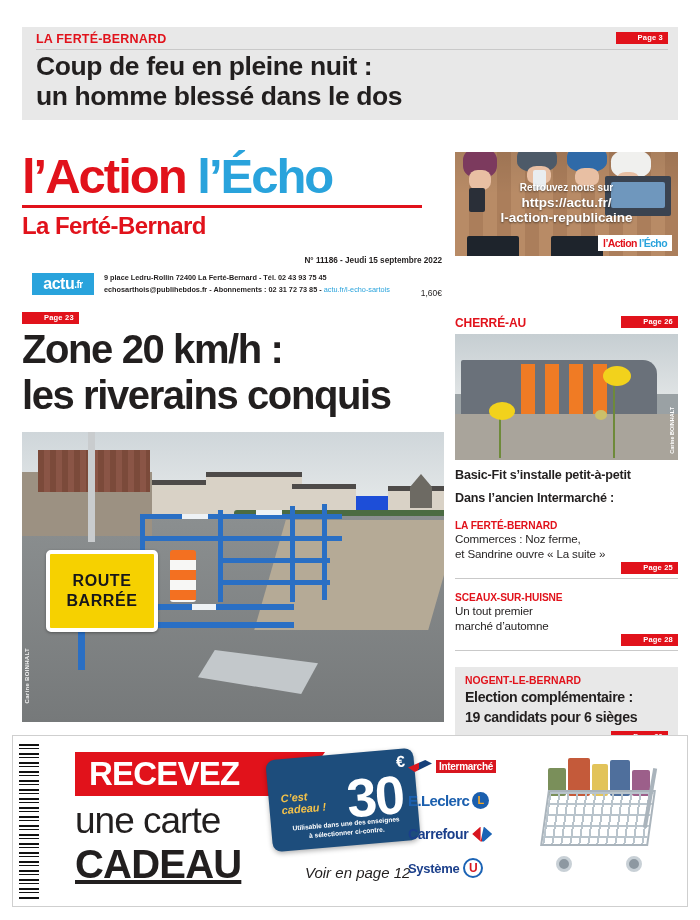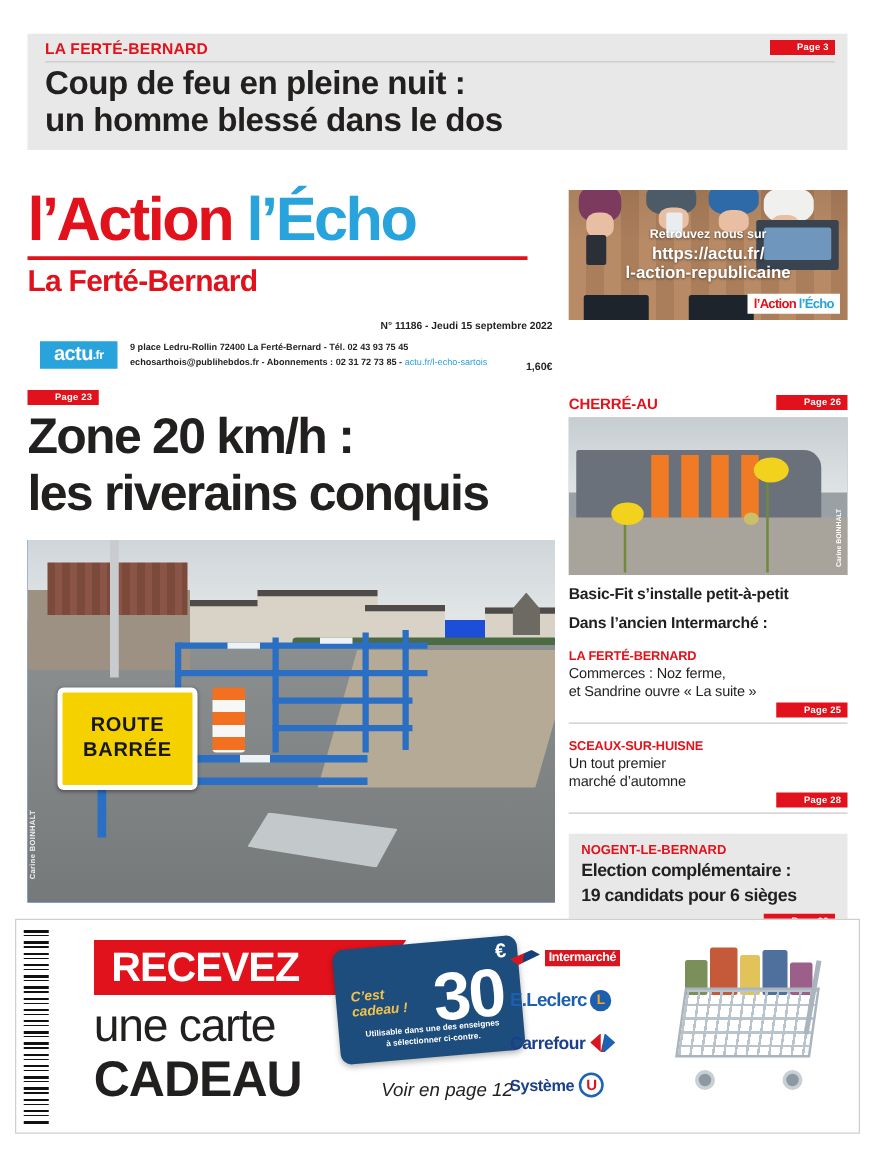--- a/index.html
+++ b/index.html
@@ -47,21 +47,21 @@
     font-size:8.2px; font-weight:bold; color:#221f1f;
   }
   .actu-logo {
     position:absolute; left:32px; top:273px; width:62px; height:22px;
     background:#29a3dc; color:#fff; font-weight:bold; font-size:16px;
     display:flex; align-items:center; justify-content:center; letter-spacing:-.5px;
   }
   .actu-logo .tld { font-size:10px; vertical-align:super; }
   .contact-block { position:absolute; left:104px; top:272px; width:300px; font-size:7.3px; font-weight:bold; color:#221f1f; line-height:1.65; }
   .contact-block .link { color:#29a3dc; font-weight:normal; }
-  .price { position:absolute; left:370px; top:288px; width:72px; text-align:right; font-size:8.5px; font-weight:bold; color:#221f1f; }
+  .price { position:absolute; left:370px; top:288px; width:72px; text-align:right; font-size:8.5px; font-weight:normal; color:#221f1f; }
 
   
   .promo {
     position:absolute; left:455px; top:152px; width:223px; height:104px;
     background:#b08562; overflow:hidden;
   }
   .promo-wood { position:absolute; inset:0;
     background:
       linear-gradient(180deg, rgba(0,0,0,.08), rgba(0,0,0,0) 40%),
       repeating-linear-gradient(90deg,#b88b66 0px,#b88b66 14px,#ab7e5b 14px,#ab7e5b 28px);
@@ -149,21 +149,21 @@
   .ad { position:absolute; left:12px; top:735px; width:676px; height:172px; border:1px solid #cfcfcf; background:#fff; }
   .barcode { position:absolute; left:6px; top:8px; width:20px; height:156px;
     background:repeating-linear-gradient(180deg,#111 0 2px,#fff 2px 4px,#111 4px 5px,#fff 5px 9px); }
   .ad-red {
     position:absolute; left:62px; top:16px; width:250px; height:44px; background:#e1121b;
     clip-path:polygon(0 0,100% 0,88% 100%,0 100%);
     display:flex; align-items:center; padding-left:14px;
   }
   .ad-red span { color:#fff; font-size:33px; font-weight:bold; letter-spacing:-.8px; }
   .ad-l2 { position:absolute; left:62px; top:64px; font-size:37px; color:#221f1f; letter-spacing:-1px; }
-  .ad-l3 { position:absolute; left:62px; top:106px; font-size:40px; font-weight:bold; color:#221f1f; letter-spacing:-.8px; }
+  .ad-l3 { position:absolute; left:62px; top:106px; font-size:40px; font-weight:bold; color:#221f1f; letter-spacing:-.8px;text-decoration:underline; }
   .gift-card {
     position:absolute; left:256px; top:18px; width:148px; height:92px; background:#1d4d7c;
     border-radius:9px; transform:rotate(-5deg); box-shadow:0 2px 5px rgba(0,0,0,.3);
   }
   .gc-euro { position:absolute; right:9px; top:4px; color:#fff; font-size:16px; font-weight:bold; }
   .gc-cest { position:absolute; left:12px; top:34px; color:#f2c14a; font-size:11px; font-style:italic; font-weight:bold; line-height:1.05; }
   .gc-30 { position:absolute; right:14px; top:14px; color:#fff; font-size:54px; font-weight:bold; letter-spacing:-2px; }
   .gc-small { position:absolute; left:12px; right:10px; bottom:8px; color:#fff; font-size:6.6px; text-align:center; line-height:1.35; font-weight:bold; }
   .ad-see { position:absolute; left:292px; top:128px; font-size:15px; font-style:italic; color:#221f1f; }
 

